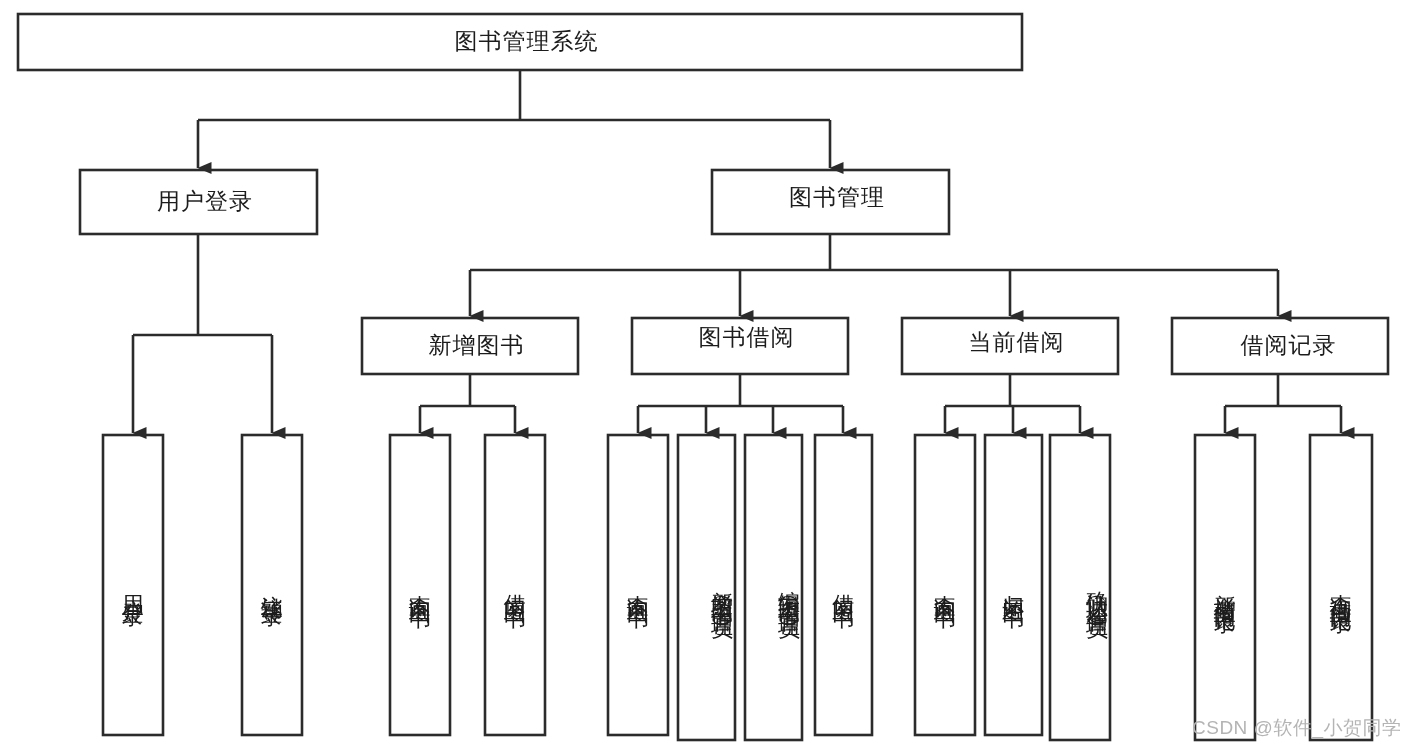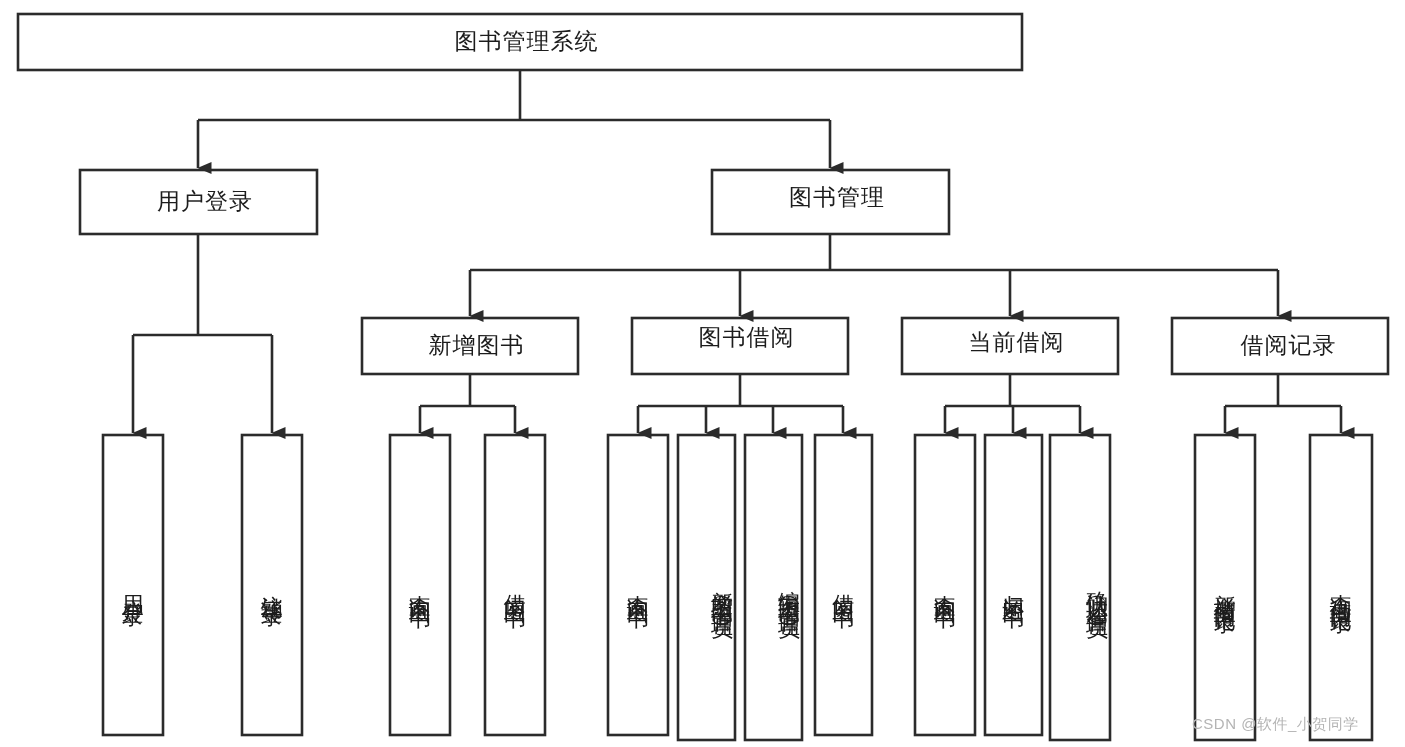--- a/index.html
+++ b/index.html
@@ -68,21 +68,21 @@
     justify-content: center;
     padding-top: 6px;
   }
   .node-label.vertical.centered {
     align-items: center;
     padding-top: 0;
   }
   .watermark {
     position: absolute;
     color: #b4b4b4;
-    font-size: 15px;
+    font-size: 19px;
     letter-spacing: 0.5px;
     white-space: nowrap;
     font-family: "Liberation Sans", "DejaVu Sans", sans-serif;
   }
 </style>
 </head>
 <body>
 
 <div id="diagram-root">
 

